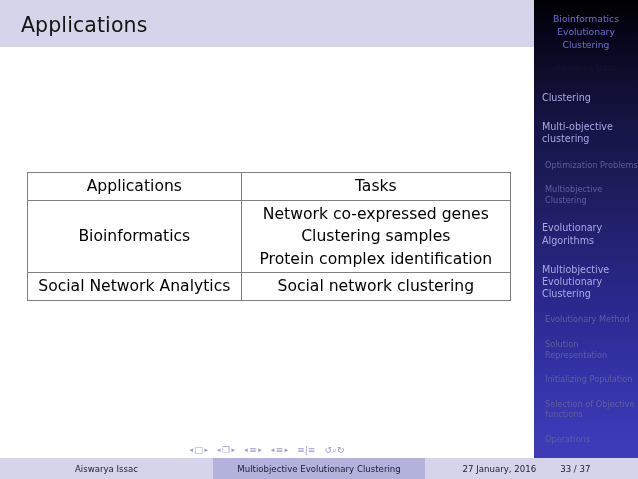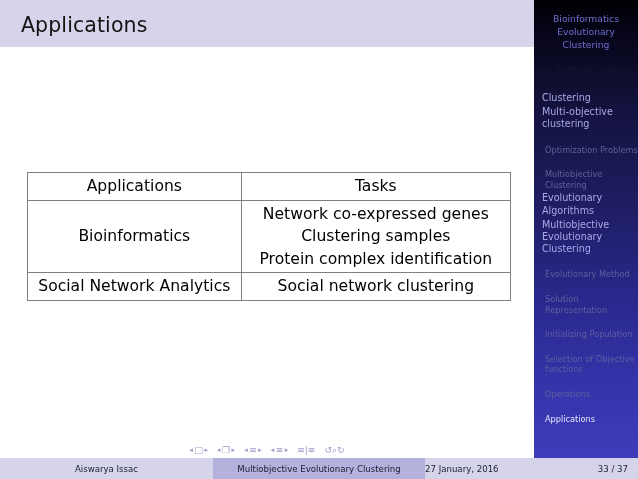--- a/index.html
+++ b/index.html
@@ -88,21 +88,21 @@
     left: 0;
     top: 92px;
     width: 104px;
   }
 
   .toc-section {
     padding-left: 8px;
     color: #a9a8e6;
     font-size: 9.6px;
     line-height: 12.2px;
-    margin-top: 2px;
+    margin-top: 17px;
   }
   .toc-section:first-child { margin-top: 0; }
 
   .toc-sub {
     padding-left: 11px;
     color: #5f5e9e;
     font-size: 8.2px;
     line-height: 10.6px;
     margin-top: 14px;
   }
@@ -199,21 +199,21 @@
 
   #foot-title {
     width: 212px;
     background: #b3b2dc;
     justify-content: center;
   }
 
   #foot-right {
     width: 213px;
     background: #d5d4ea;
-    justify-content: space-between;
+    justify-content: center;
     padding-right: 10px;
     gap: 24px;
   }
 
   #foot-date, #foot-page { display: inline-block; }
 </style>
 </head>
 <body>
 
 <div id="slide">

